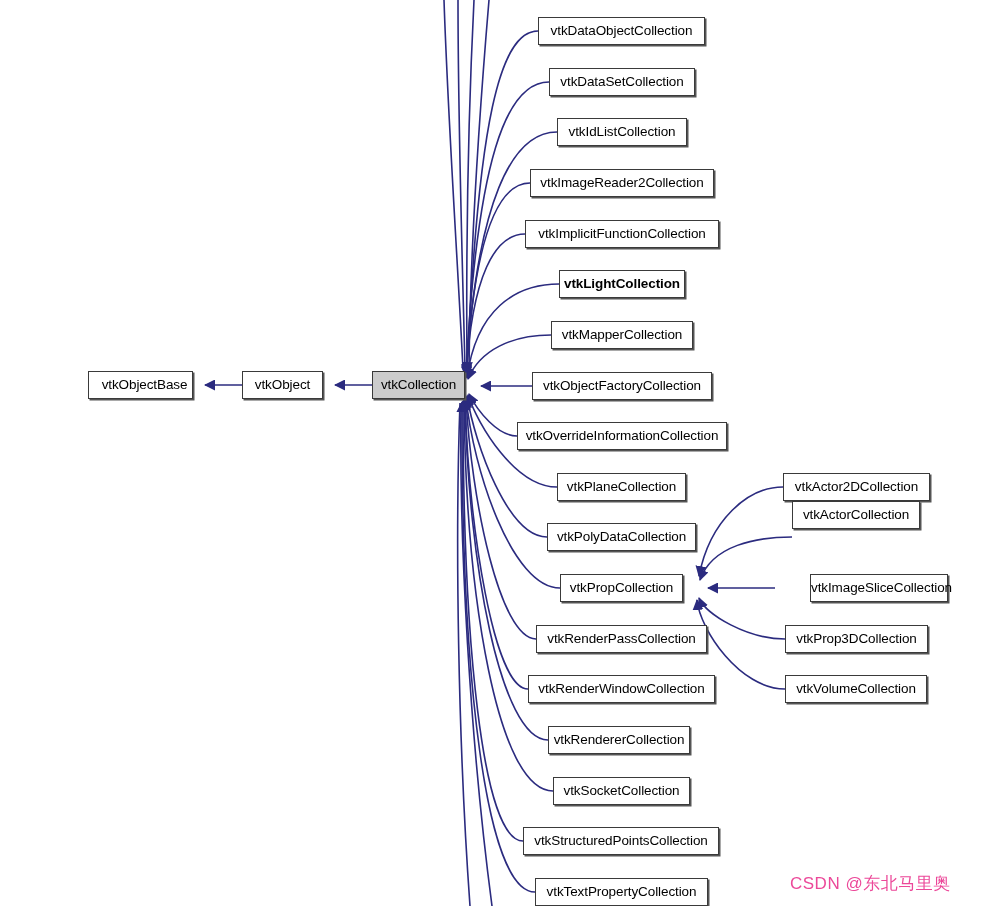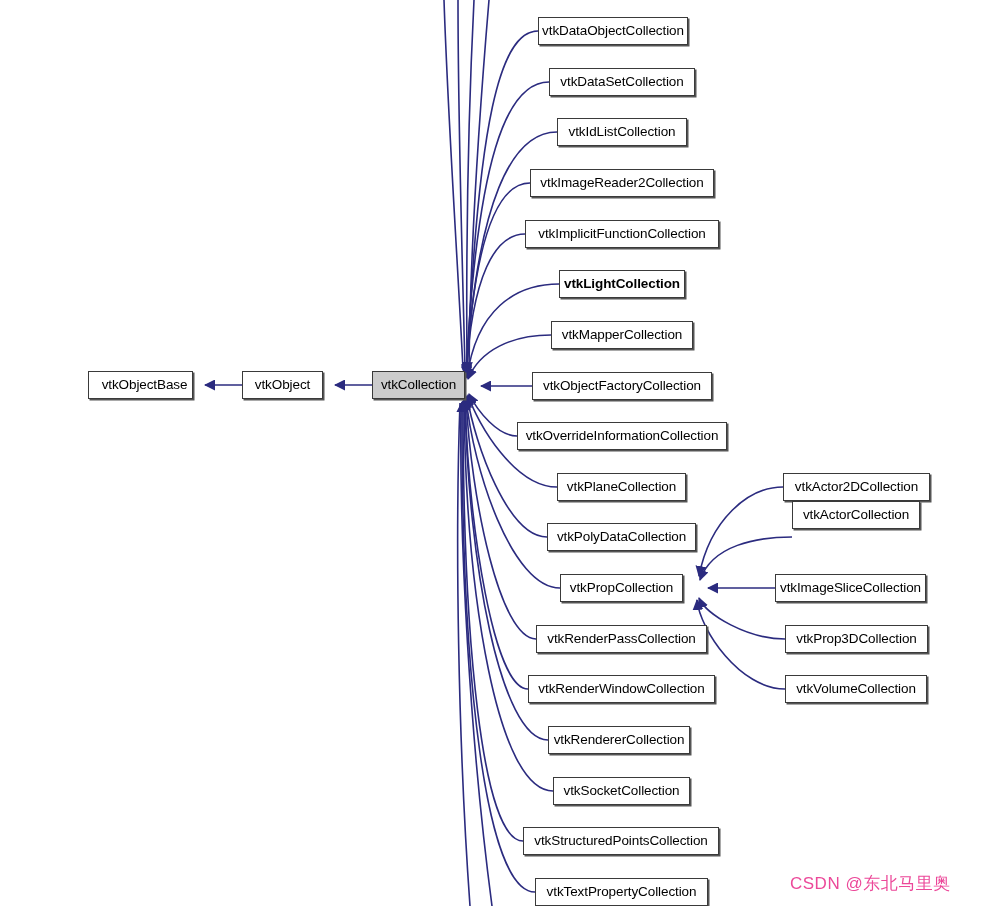--- a/index.html
+++ b/index.html
@@ -63,39 +63,39 @@
       <line x1="775" y1="588" x2="708" y2="588" marker-end="url(#arrow)"></line>
       <path d="M785,639 C748,639 706,615 699,598" marker-end="url(#arrow)"></path>
       <path d="M785,689 C740,689 700,630 697,600" marker-end="url(#arrow)"></path>
     </g>
   </svg>
 
   <div id="nodes">
       <div class="node" style="left: 88px; top: 371px; width: 105px; padding-left: 8px;">vtkObjectBase</div>
       <div class="node" style="left: 242px; top: 371px; width: 81px;">vtkObject</div>
       <div class="node highlight" style="left: 372px; top: 371px; width: 93px;">vtkCollection</div>
-      <div class="node" style="left: 538px; top: 17px; width: 150px;">vtkDataObjectCollection</div>
+      <div class="node" style="left: 538px; top: 17px; width: 167px;">vtkDataObjectCollection</div>
       <div class="node" style="left: 549px; top: 68px; width: 146px;">vtkDataSetCollection</div>
       <div class="node" style="left: 557px; top: 118px; width: 130px;">vtkIdListCollection</div>
       <div class="node" style="left: 530px; top: 169px; width: 184px;">vtkImageReader2Collection</div>
       <div class="node" style="left: 525px; top: 220px; width: 194px;">vtkImplicitFunctionCollection</div>
       <div class="node" style="left: 559px; top: 270px; width: 126px; font-weight: bold;">vtkLightCollection</div>
       <div class="node" style="left: 551px; top: 321px; width: 142px;">vtkMapperCollection</div>
       <div class="node" style="left: 532px; top: 372px; width: 180px;">vtkObjectFactoryCollection</div>
       <div class="node" style="left: 517px; top: 422px; width: 210px;">vtkOverrideInformationCollection</div>
       <div class="node" style="left: 557px; top: 473px; width: 129px;">vtkPlaneCollection</div>
       <div class="node" style="left: 547px; top: 523px; width: 149px;">vtkPolyDataCollection</div>
       <div class="node" style="left: 560px; top: 574px; width: 123px;">vtkPropCollection</div>
       <div class="node" style="left: 536px; top: 625px; width: 171px;">vtkRenderPassCollection</div>
       <div class="node" style="left: 528px; top: 675px; width: 187px;">vtkRenderWindowCollection</div>
       <div class="node" style="left: 548px; top: 726px; width: 142px;">vtkRendererCollection</div>
       <div class="node" style="left: 553px; top: 777px; width: 137px;">vtkSocketCollection</div>
       <div class="node" style="left: 523px; top: 827px; width: 196px;">vtkStructuredPointsCollection</div>
       <div class="node" style="left: 535px; top: 878px; width: 173px;">vtkTextPropertyCollection</div>
       <div class="node" style="left: 783px; top: 473px; width: 147px;">vtkActor2DCollection</div>
       <div class="node" style="left: 792px; top: 501px; width: 128px;">vtkActorCollection</div>
-      <div class="node" style="left: 775px; top: 574px; width: 151px;">vtkImageSliceCollection</div>
+      <div class="node" style="left: 810px; top: 574px; width: 138px;">vtkImageSliceCollection</div>
       <div class="node" style="left: 785px; top: 625px; width: 143px;">vtkProp3DCollection</div>
       <div class="node" style="left: 785px; top: 675px; width: 142px;">vtkVolumeCollection</div>
     </div>
 
   <div class="watermark">CSDN @东北马里奥</div>
 </div>
 
 </body></html>

